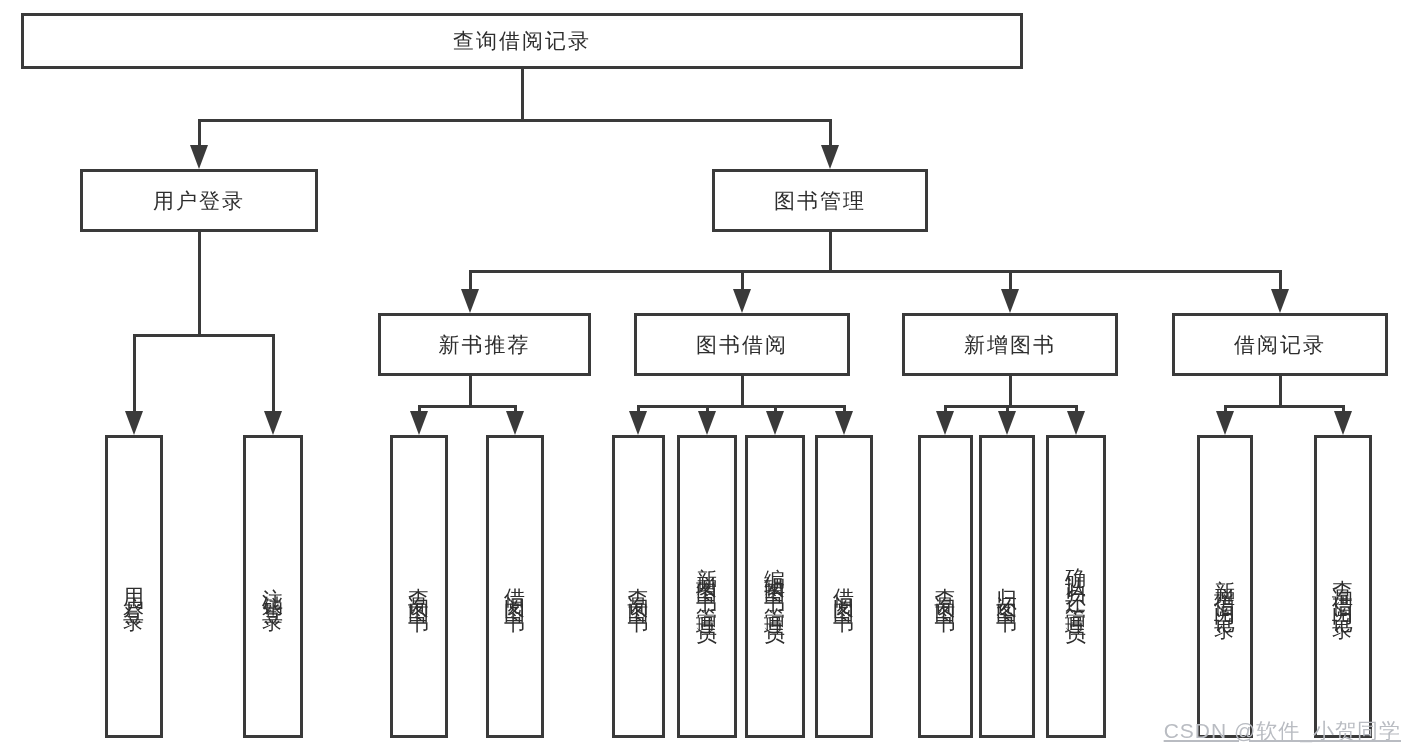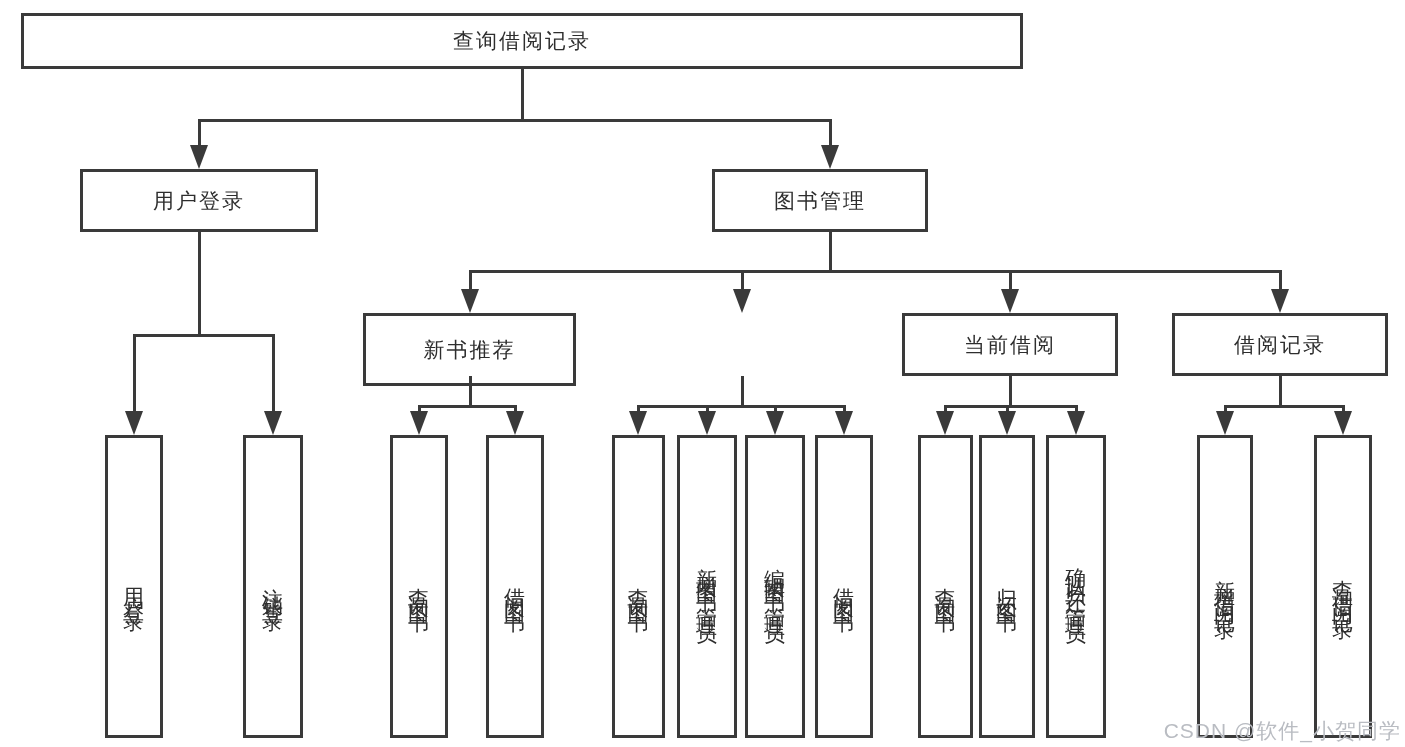--- a/index.html
+++ b/index.html
@@ -20,21 +20,21 @@
   }
   .vline{position:absolute;width:3px;background:#3a3a3a;}
   .hline{position:absolute;height:3px;background:#3a3a3a;}
   .arrow{
     position:absolute;width:0;height:0;
     border-left:9px solid transparent;border-right:9px solid transparent;
     border-top:24px solid #3a3a3a;
   }
   .watermark{
     position:absolute;right:4px;bottom:2px;font-size:21px;color:#b9bcc2;
-    letter-spacing:1px;z-index:10;
+    letter-spacing:1px;z-index:10;text-decoration:underline;
   }
 </style>
 </head>
 <body>
 
 <div class="canvas">
 
   <div class="box" style="left:21px;top:13px;width:1002px;height:56px">
     <span class="lbl">查询借阅记录</span>
   </div>
@@ -64,25 +64,28 @@
   <div class="hline" style="left:469px;top:270px;width:813px"></div>
   <div class="vline" style="left:469px;top:270px;height:23px"></div>
   <div class="vline" style="left:741px;top:270px;height:23px"></div>
   <div class="vline" style="left:1009px;top:270px;height:23px"></div>
   <div class="vline" style="left:1279px;top:270px;height:23px"></div>
   <div class="arrow" style="left:461px;top:289px"></div>
   <div class="arrow" style="left:733px;top:289px"></div>
   <div class="arrow" style="left:1001px;top:289px"></div>
   <div class="arrow" style="left:1271px;top:289px"></div>
 
-  <div class="box" style="left:363px;top:313px;width:213px;height:73px">
+  <div class="box" style="left:378px;top:313px;width:213px;height:63px">
     <span class="lbl">新书推荐</span>
   </div>
+  <div class="box" style="left:634px;top:313px;width:216px;height:63px">
+    <span class="lbl">图书借阅</span>
+  </div>
   <div class="box" style="left:902px;top:313px;width:216px;height:63px">
-    <span class="lbl">当前借阅</span>
+    <span class="lbl">新增图书</span>
   </div>
   <div class="box" style="left:1172px;top:313px;width:216px;height:63px">
     <span class="lbl">借阅记录</span>
   </div>
 
   <div class="vline" style="left:469px;top:376px;height:31px"></div>
   <div class="hline" style="left:418px;top:405px;width:99px"></div>
   <div class="vline" style="left:418px;top:405px;height:12px"></div>
   <div class="vline" style="left:514px;top:405px;height:12px"></div>
   <div class="arrow" style="left:410px;top:411px"></div>

